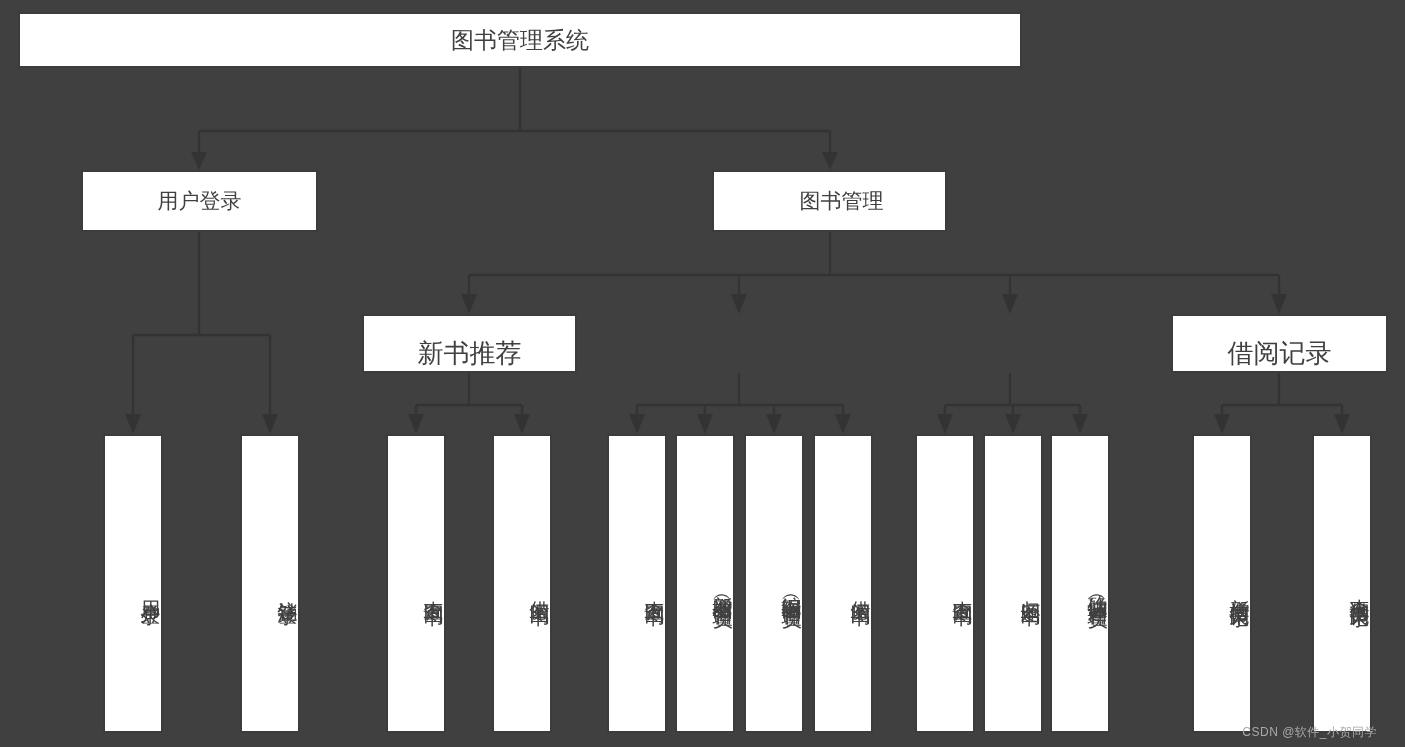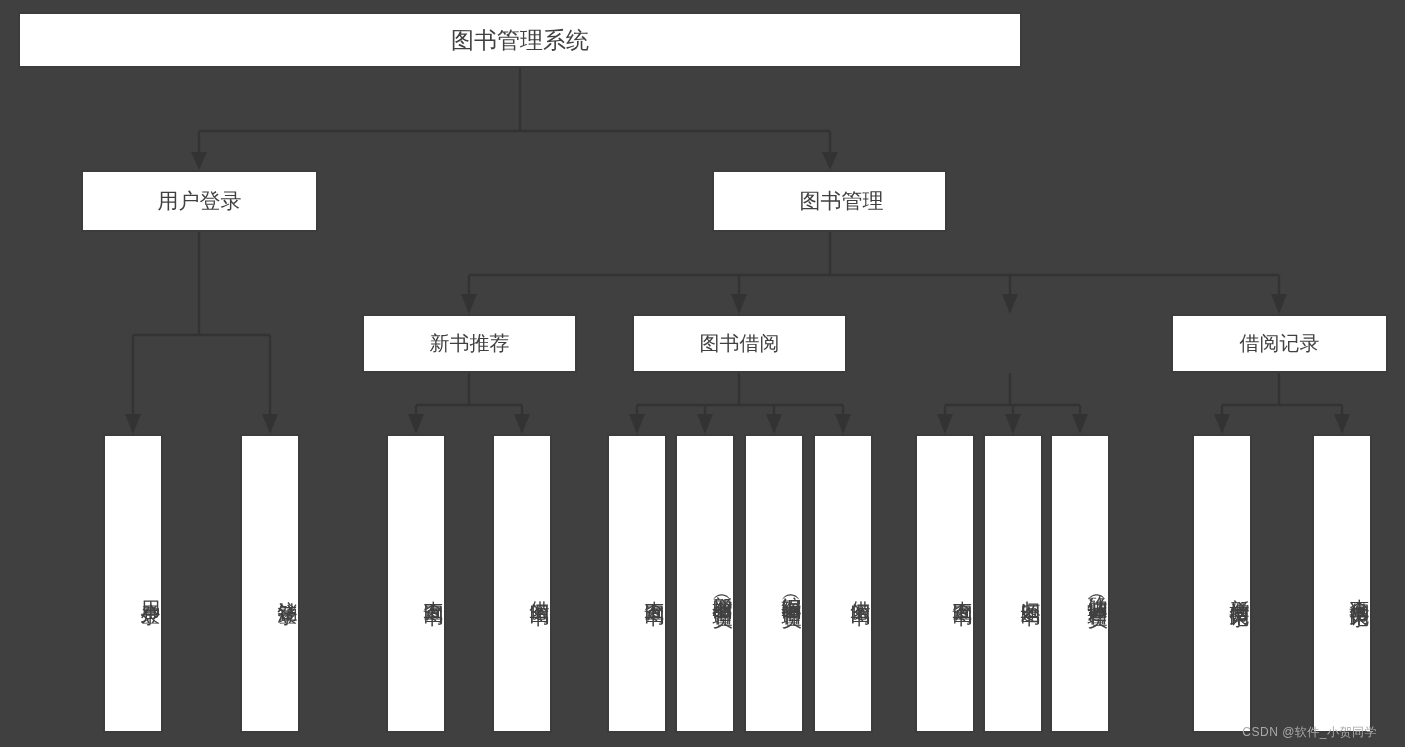--- a/index.html
+++ b/index.html
@@ -49,21 +49,22 @@
     color: #404040;
     z-index: 2;
   }
   .node.root {
     font-size: 23px;
   }
   .node.lvl2 {
     font-size: 21px;
   }
   .node.lvl3 {
-    font-size: 20px;
+    font-size: 26px;
+    align-items: flex-end;
   }
   .node.leaf {
     font-size: 20px;
     writing-mode: vertical-rl;
     text-orientation: upright;
     letter-spacing: 2px;
     padding-top: 10px;
     align-items: flex-start;
     justify-content: center;
   }
@@ -161,23 +162,20 @@
   <div class="node lvl2" style="left:81px; top:170px; width:237px; height:62px;">
     <span>用户登录</span>
   </div>
   <div class="node lvl2" style="left:712px; top:170px; width:235px; height:62px;padding-left:24px;">
     <span>图书管理</span>
   </div>
 
   <div class="node lvl3" style="left:362px; top:314px; width:215px; height:59px;">
     <span>新书推荐</span>
   </div>
-  <div class="node lvl3" style="left:632px; top:314px; width:215px; height:59px;">
-    <span>图书借阅</span>
-  </div>
   <div class="node lvl3" style="left:1171px; top:314px; width:217px; height:59px;">
     <span>借阅记录</span>
   </div>
 
   <div class="node leaf" style="left:103px; top:434px; width:60px; height:299px;">
     <span class="vlabel">用户登录</span>
   </div>
   <div class="node leaf" style="left:240px; top:434px; width:60px; height:299px;">
     <span class="vlabel">注销登录</span>
   </div>

